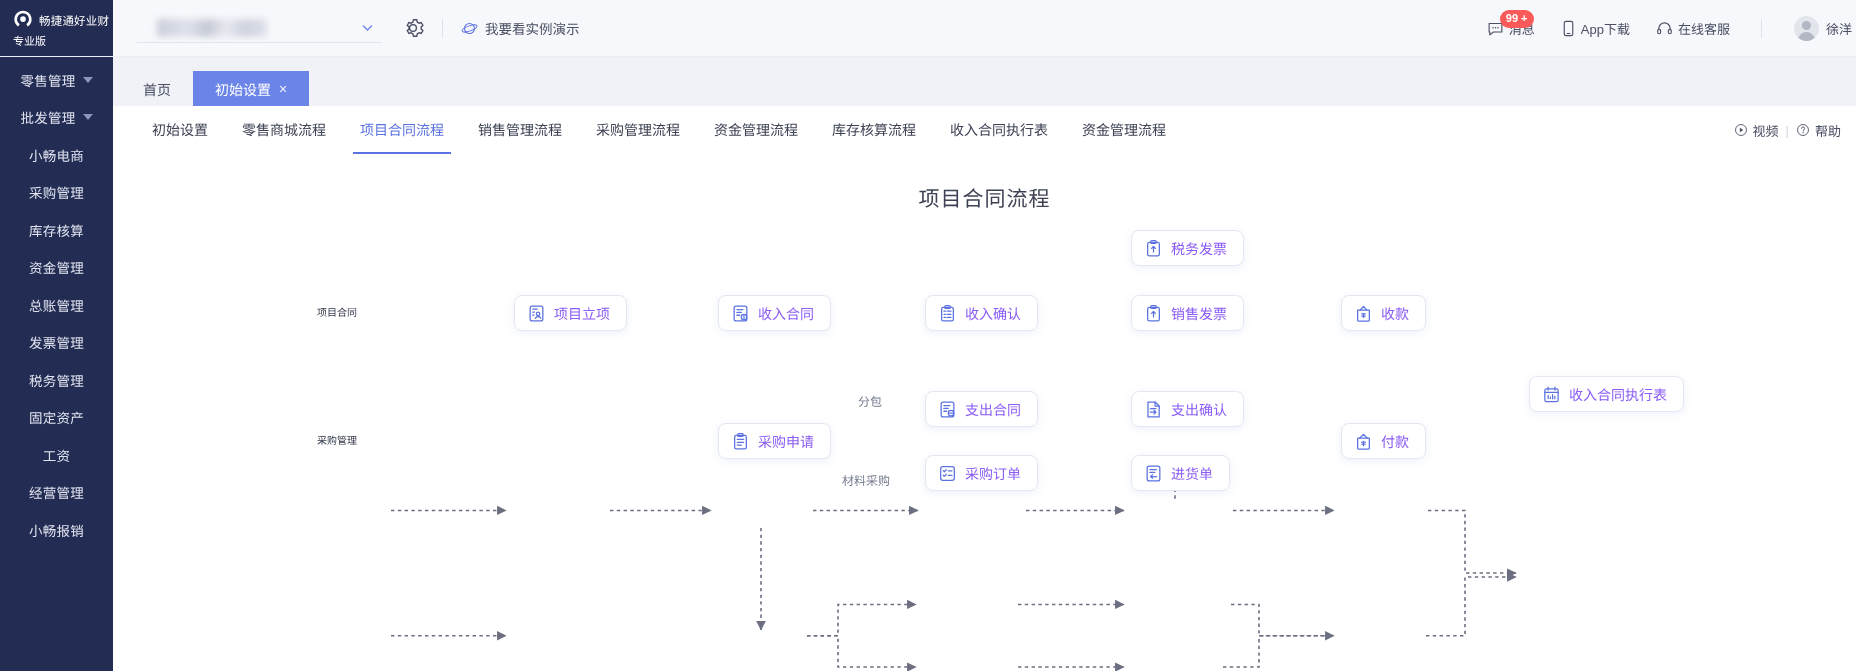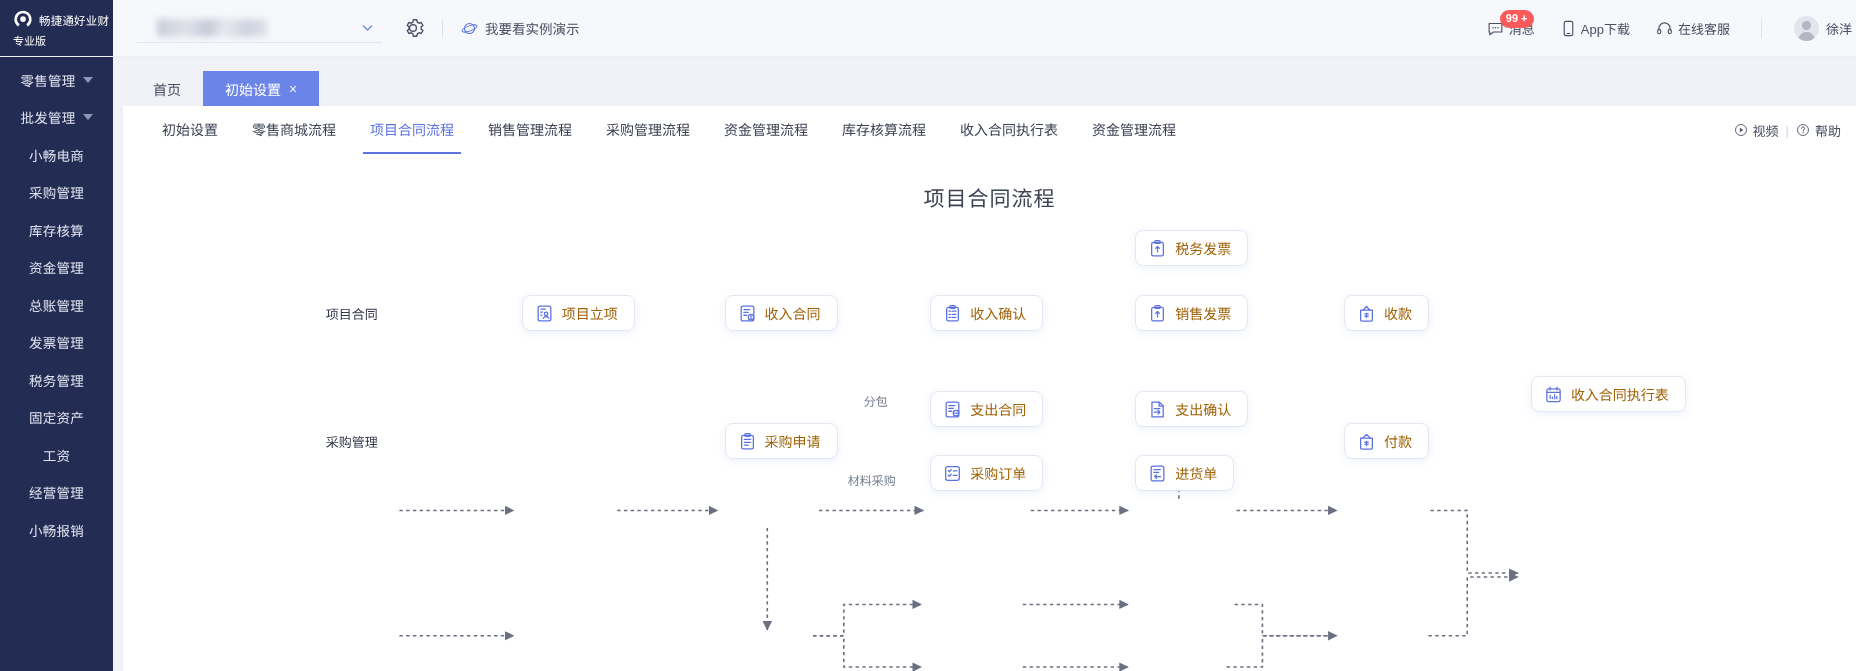--- a/index.html
+++ b/index.html
@@ -84,21 +84,21 @@
     height: 37.5px; display: flex; align-items: center;
     justify-content: center; gap: 7px; cursor: pointer;
     color: #dfe3f0; font-size: 13.5px; letter-spacing: .3px;
   }
   .tri-down {
     width: 0; height: 0; border-left: 5px solid transparent;
     border-right: 5px solid transparent; border-top: 6px solid #8e96b8;
   }
 
   
-  .content { flex: 1; display: flex; flex-direction: column; min-width: 0; background: #f0f2f7; padding-left: 10px; }
+  .content { flex: 1; display: flex; flex-direction: column; min-width: 0; background: #f0f2f7; }
 
   .tabstrip {
     height: 49px; min-height: 49px; background: #f0f2f7;
     display: flex; align-items: flex-end; padding-left: 8px;
   }
   .tab {
     height: 35px; display: flex; align-items: center; gap: 8px;
     padding: 0 22px; font-size: 14px; cursor: pointer;
     color: #4a4f63; white-space: nowrap;
   }
@@ -141,26 +141,26 @@
 
   
   .stage { position: absolute; left: 0; top: 0; width: 100%; height: 100%; }
 
   .node {
     position: absolute;
     height: 36px; display: flex; align-items: center; gap: 8px;
     padding: 0 16px 0 12px;
     background: #ffffff; border: 1px solid #e4e7f2; border-radius: 8px;
     box-shadow: 0 2px 8px rgba(92,114,224,.10);
-    font-size: 14px; color: #a16207; white-space: nowrap;
+    font-size: 14px; color: #8b5cf6; white-space: nowrap;
     cursor: pointer;
   }
   .node .ic { width: 19px; height: 19px; flex: 0 0 19px; display: block; }
   .rowlabel {
-    position: absolute; font-size: 13px; color: #33384a; white-space: nowrap;
+    position: absolute; font-size: 10px; color: #33384a; white-space: nowrap;
   }
   .edgelabel {
     position: absolute; font-size: 12px; color: #777d90; white-space: nowrap;
   }
   svg.edges { position: absolute; left: 0; top: 0; width: 100%; height: 100%; pointer-events: none; }
 </style>
 </head>
 <body>
 
 <div id="app">

